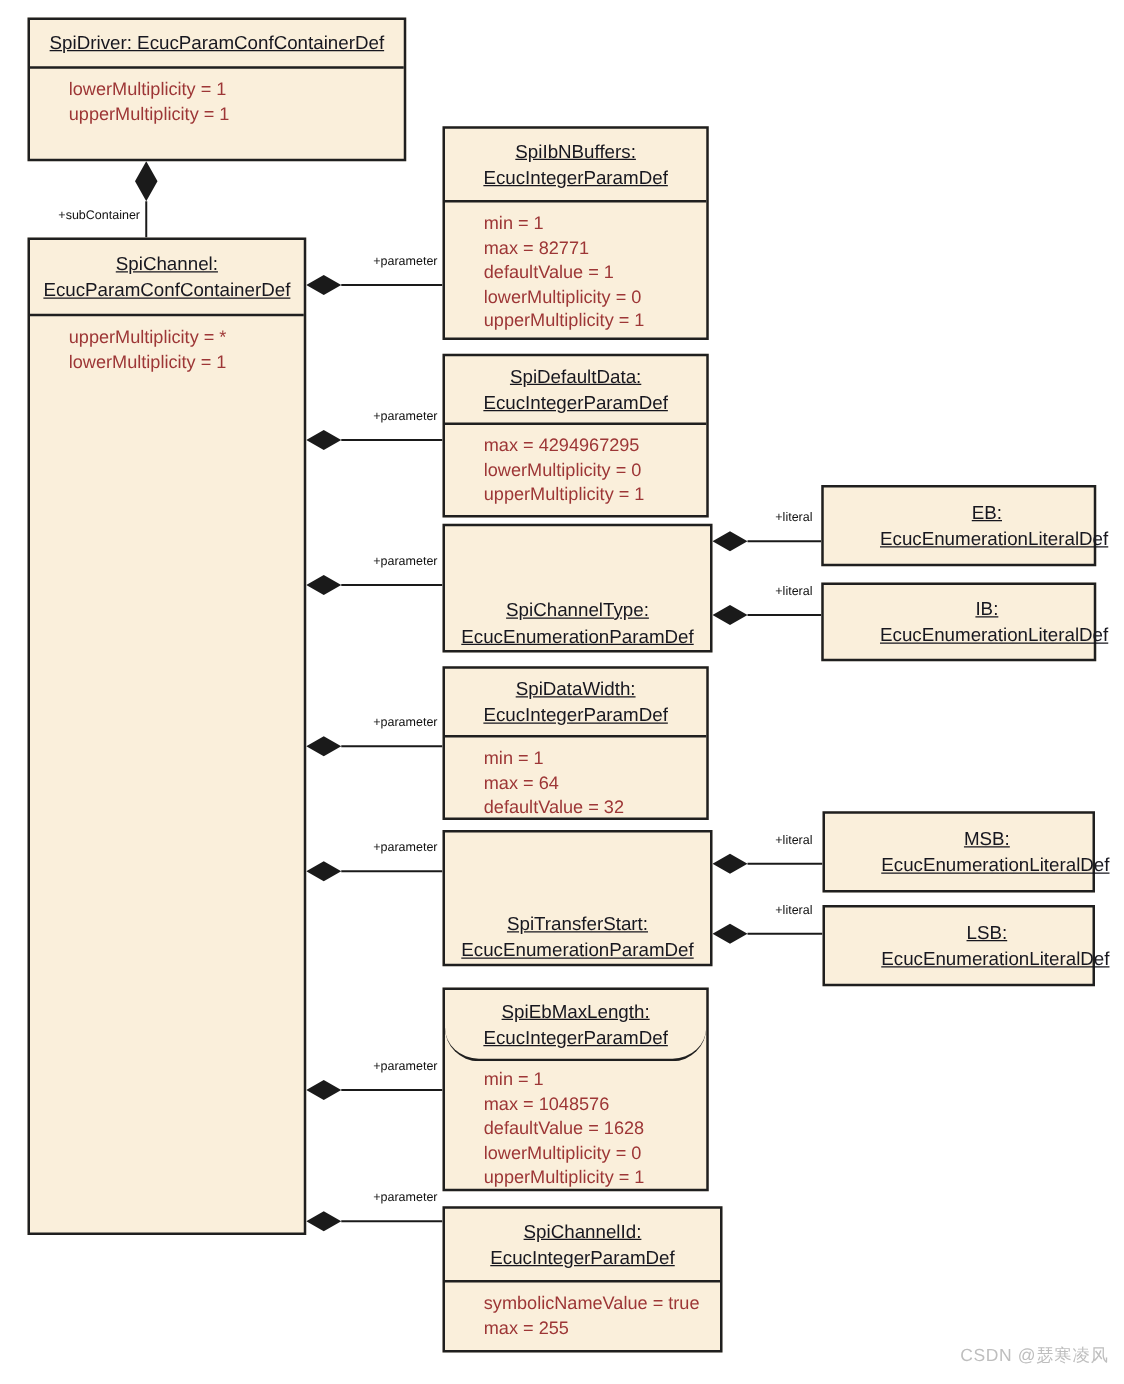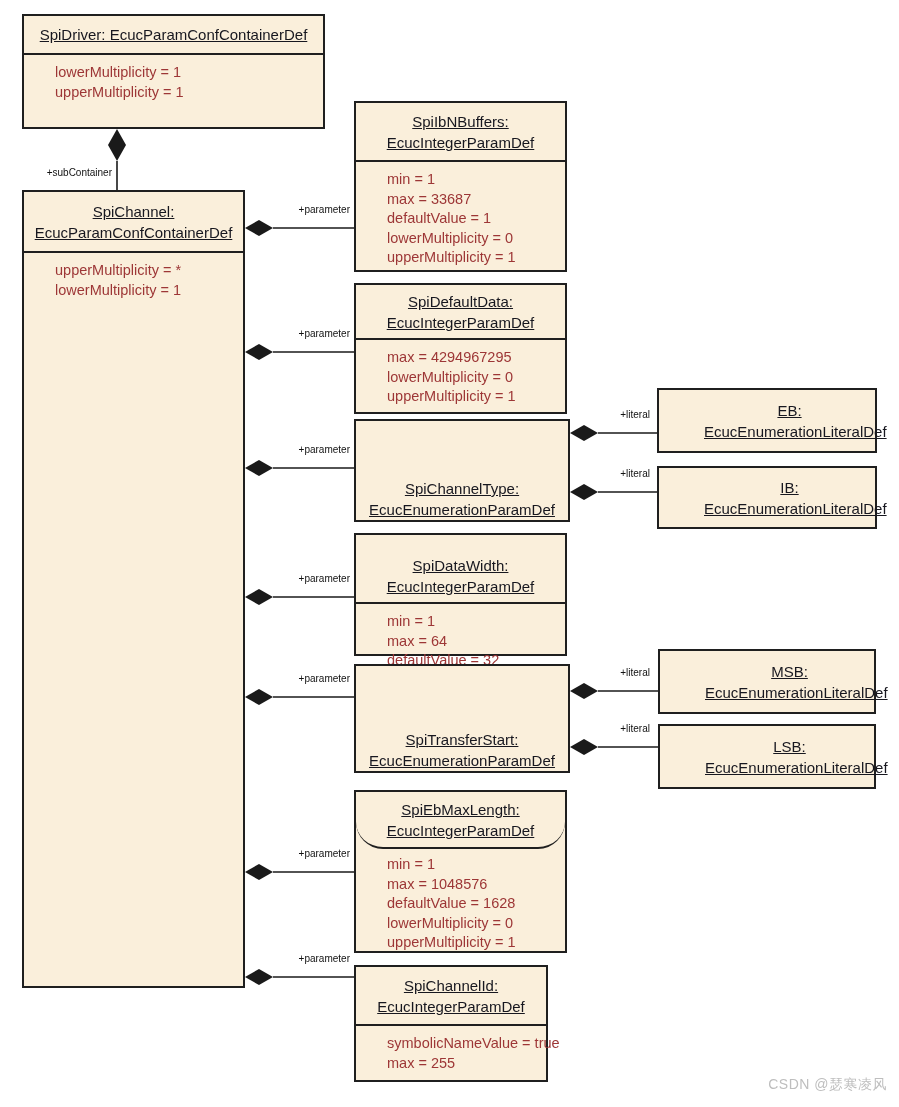--- a/index.html
+++ b/index.html
@@ -129,21 +129,21 @@
     </div>
   </div>
 
   <div class="uml-box" style="left:354px;top:101px;width:213px;height:171px;">
     <div class="uml-title" style="height:59px;">
       <div>SpiIbNBuffers:</div>
       <div>EcucIntegerParamDef</div>
     </div>
     <div class="uml-attrs">
       <div>min = 1</div>
-      <div>max = 33687</div>
+      <div>max = 82771</div>
       <div>defaultValue = 1</div>
       <div>lowerMultiplicity = 0</div>
       <div>upperMultiplicity = 1</div>
     </div>
   </div>
 
   <div class="uml-box" style="left:354px;top:283px;width:213px;height:131px;">
     <div class="uml-title" style="height:55px;">
       <div>SpiDefaultData:</div>
       <div>EcucIntegerParamDef</div>
@@ -156,21 +156,21 @@
   </div>
 
   <div class="uml-box title-only" style="left:354px;top:419px;width:216px;height:103px;">
     <div class="uml-title">
       <div>SpiChannelType:</div>
       <div>EcucEnumerationParamDef</div>
     </div>
   </div>
 
   <div class="uml-box" style="left:354px;top:533px;width:213px;height:123px;">
-    <div class="uml-title" style="height:55px;margin-top:14px;">
+    <div class="uml-title" style="height:55px;">
       <div>SpiDataWidth:</div>
       <div>EcucIntegerParamDef</div>
     </div>
     <div class="uml-attrs">
       <div>min = 1</div>
       <div>max = 64</div>
       <div>defaultValue = 32</div>
     </div>
   </div>
 
@@ -188,21 +188,21 @@
     </div>
     <div class="uml-attrs" style="padding-top:6px;">
       <div>min = 1</div>
       <div>max = 1048576</div>
       <div>defaultValue = 1628</div>
       <div>lowerMultiplicity = 0</div>
       <div>upperMultiplicity = 1</div>
     </div>
   </div>
 
-  <div class="uml-box" style="left:354px;top:965px;width:194px;height:117px;">
+  <div class="uml-box" style="left:354px;top:965px;width:224px;height:117px;">
     <div class="uml-title" style="height:59px;">
       <div>SpiChannelId:</div>
       <div>EcucIntegerParamDef</div>
     </div>
     <div class="uml-attrs">
       <div>symbolicNameValue = true</div>
       <div>max = 255</div>
     </div>
   </div>
 

